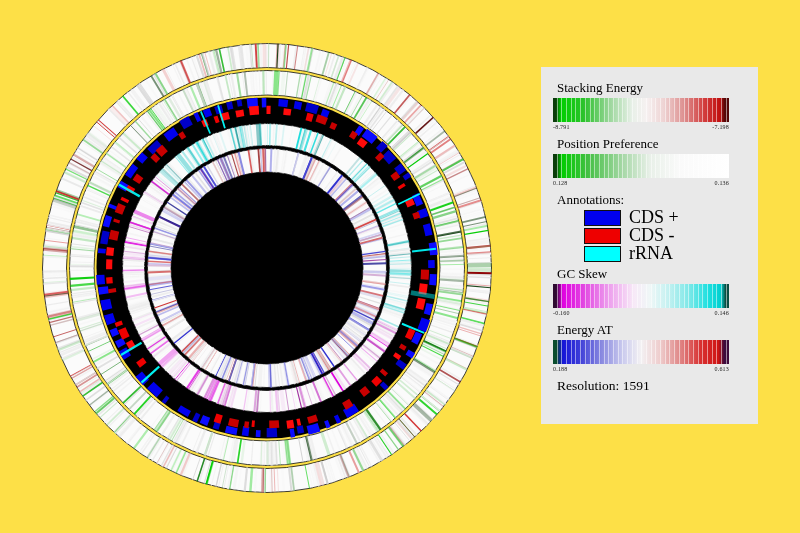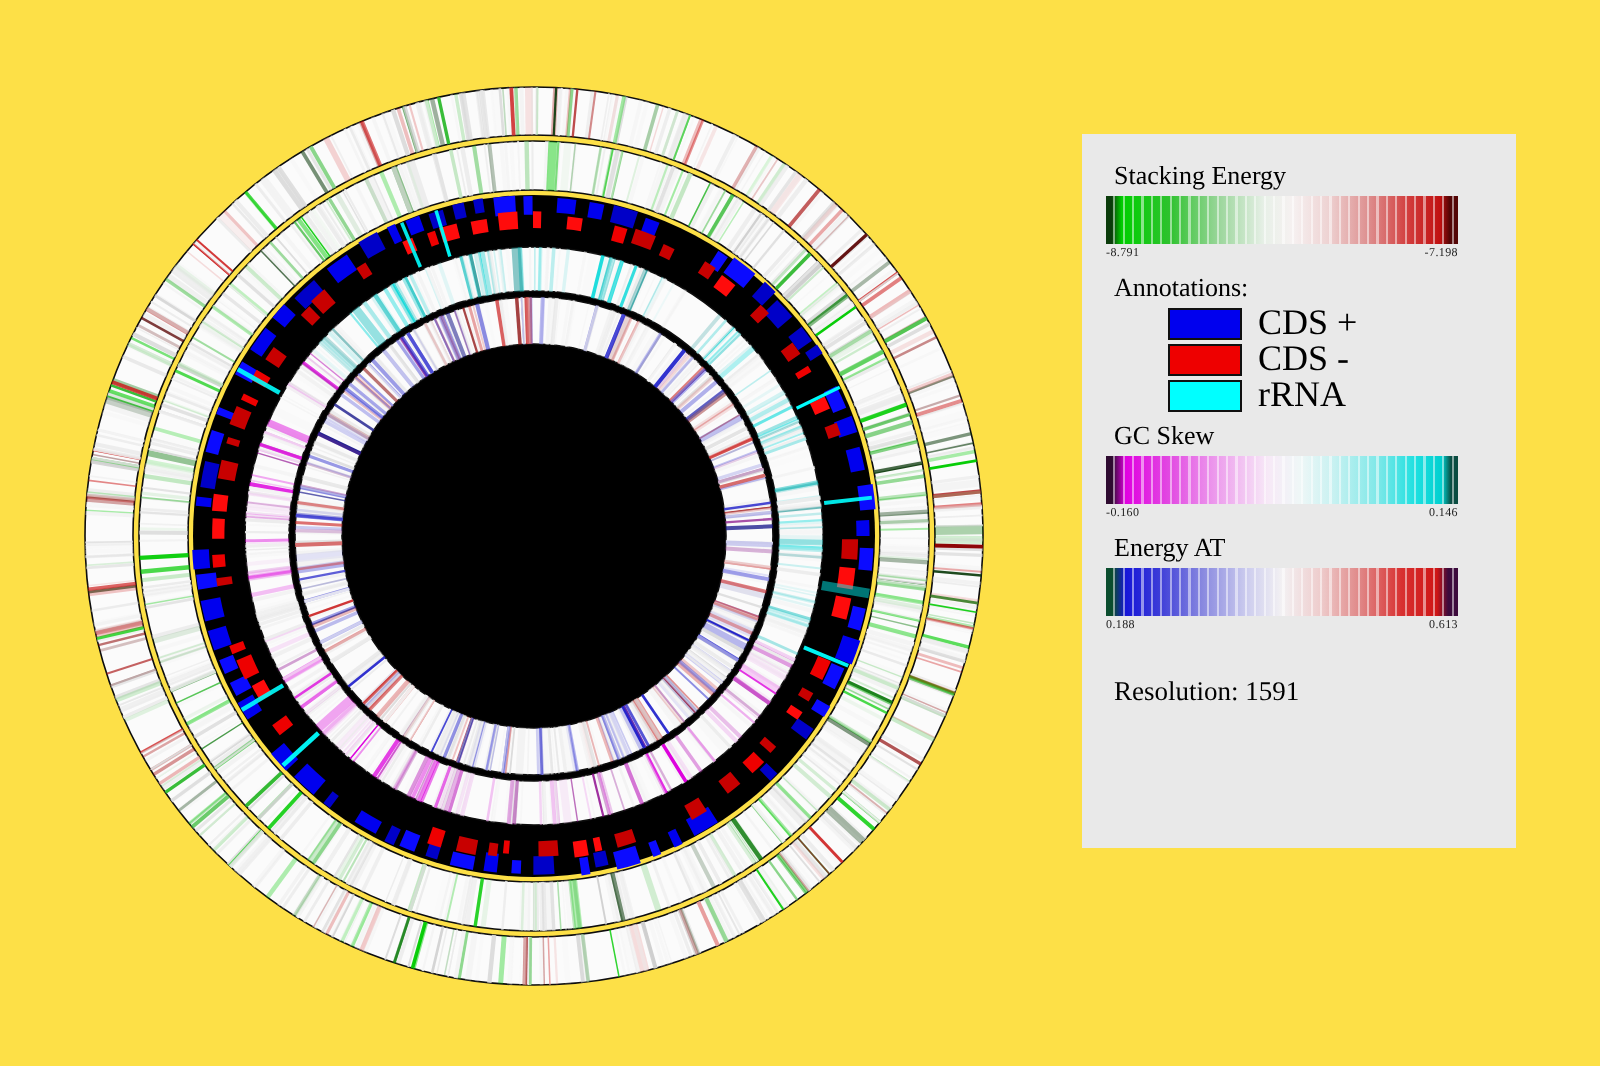--- a/index.html
+++ b/index.html
@@ -13,21 +13,21 @@
   .lbar .stripes{position:absolute;inset:0;
     background:repeating-linear-gradient(90deg,rgba(255,255,255,0) 0px,rgba(255,255,255,0) 3.6px,rgba(255,255,255,.5) 3.6px,rgba(255,255,255,.5) 4.7px);}
   .lrange{display:flex;justify-content:space-between;width:176px;margin:1px 0 0 -4px;
     font-size:6px;line-height:8px;color:#222;letter-spacing:.2px;}
   .lsec{margin-top:5px;}
   .lsec:first-child{margin-top:0;}
   .annrow{display:flex;align-items:center;margin:3px 0 0 27px;height:15px;}
   .annrow:first-of-type{margin-top:4px;}
   .swatch{width:35px;height:14px;border:1px solid #101010;box-sizing:content-box;}
   .annlabel{margin-left:8px;font-size:18px;line-height:15px;}
-  .resolution{margin-top:21px;font-size:13.5px;}
+  .resolution{margin-top:5px;font-size:13.5px;}
 </style>
 </head>
 <body>
 
 <div id="stage">
 
   <svg id="atlas" width="800" height="533" viewBox="0 0 800 533">
       <g>
         <circle cx="267" cy="268" r="212.5" fill="none" stroke="#fbfbfb" stroke-width="24"></circle>
         <circle cx="267" cy="268" r="224.5" fill="none" stroke="#0d0d0d" stroke-width="0.8"></circle>
@@ -2147,20 +2147,30 @@
       <div class="ltitle">Stacking Energy</div>
       <div class="lbar" style="background: linear-gradient(90deg, rgb(11, 59, 11) 0%, rgb(11, 59, 11) 1.6%, rgb(0, 207, 0) 4.5%, rgb(46, 194, 46) 18%, rgb(154, 214, 154) 32%, rgb(232, 240, 232) 45%, rgb(246, 241, 241) 53%, rgb(238, 211, 211) 63%, rgb(222, 146, 146) 74%, rgb(210, 60, 60) 86%, rgb(192, 16, 16) 95%, rgb(84, 6, 6) 97.6%, rgb(84, 6, 6) 100%);">
           <div class="stripes"></div>
         </div>
       <div class="lrange">
         <span>-8.791</span>
         <span>-7.198</span>
       </div>
     </div>
 
+    <div class="lsec">
+      <div class="ltitle">Position Preference</div>
+      <div class="lbar" style="background: linear-gradient(90deg, rgb(10, 60, 10) 0%, rgb(10, 60, 10) 1.8%, rgb(0, 204, 0) 5%, rgb(68, 192, 68) 20%, rgb(168, 216, 168) 40%, rgb(232, 240, 232) 55%, rgb(250, 250, 250) 72%, rgb(255, 255, 255) 100%);">
+          <div class="stripes"></div>
+        </div>
+      <div class="lrange">
+        <span>0.128</span>
+        <span>0.136</span>
+      </div>
+    </div>
 
     <div class="lsec">
       <div class="ltitle">Annotations:</div>
       <div class="annrow">
         <div class="swatch" style="background: rgb(0, 0, 238);"></div>
         <div class="annlabel">CDS +</div>
       </div>
       <div class="annrow">
         <div class="swatch" style="background: rgb(238, 0, 0);"></div>
         <div class="annlabel">CDS -</div>

